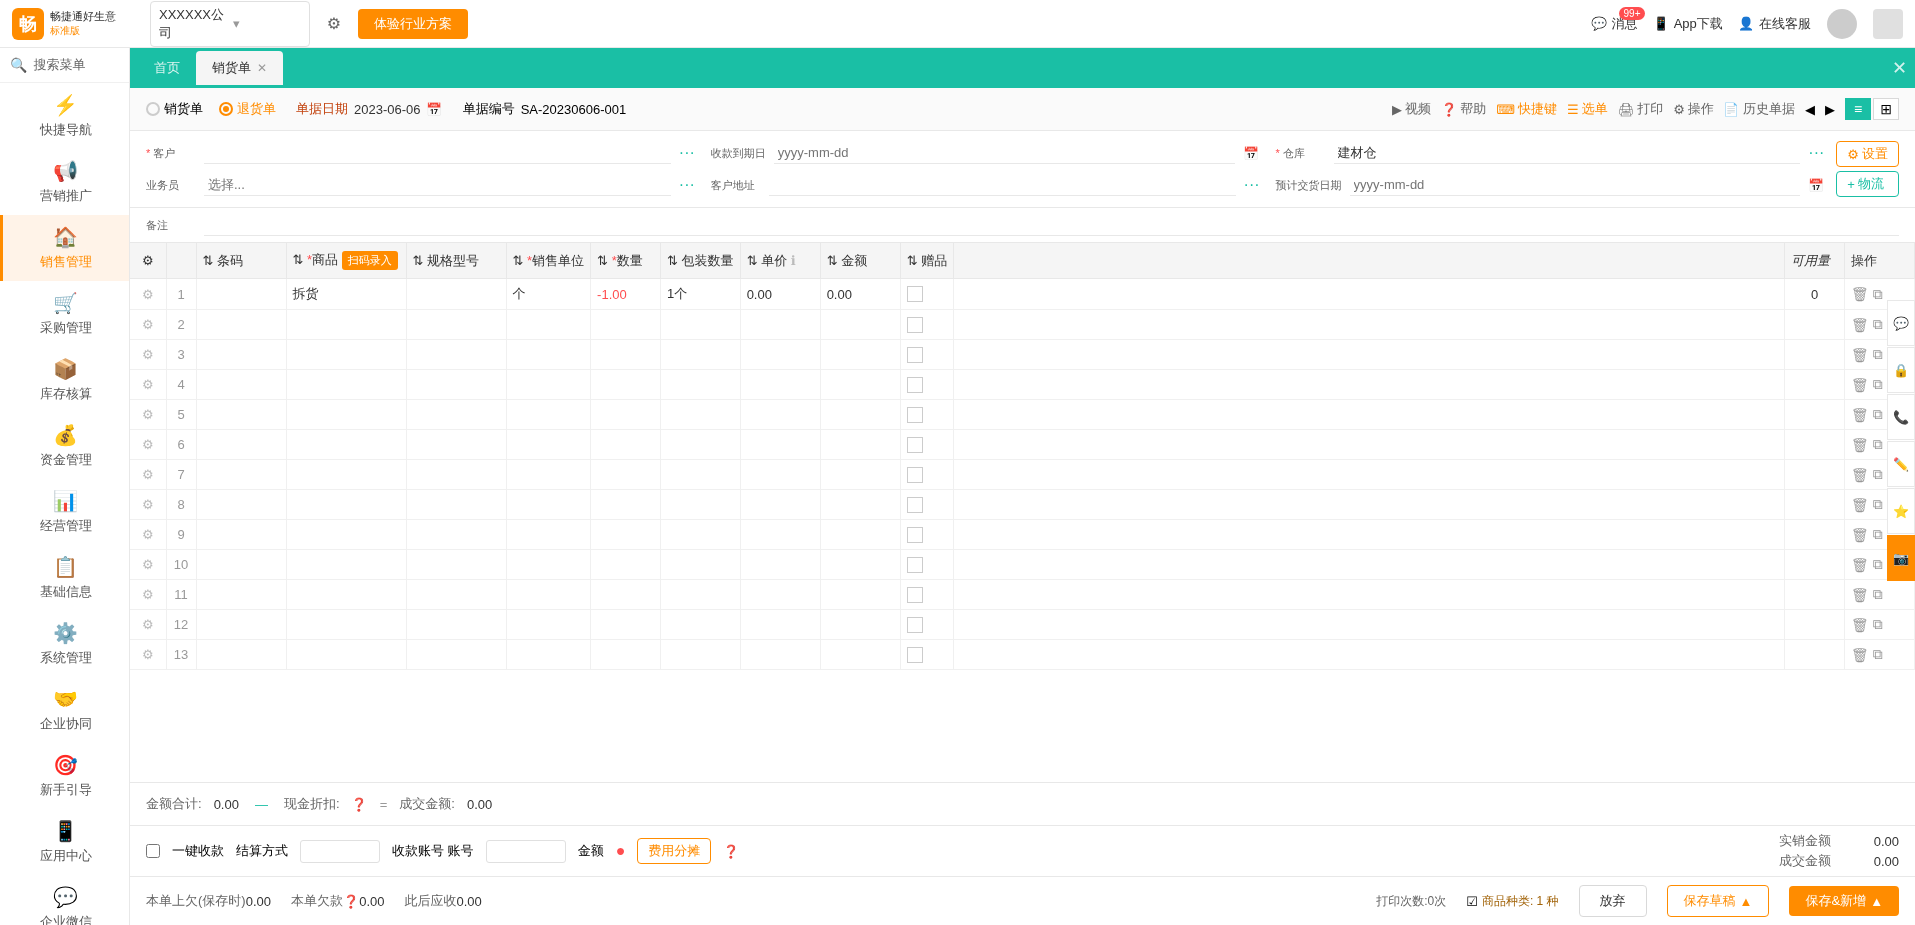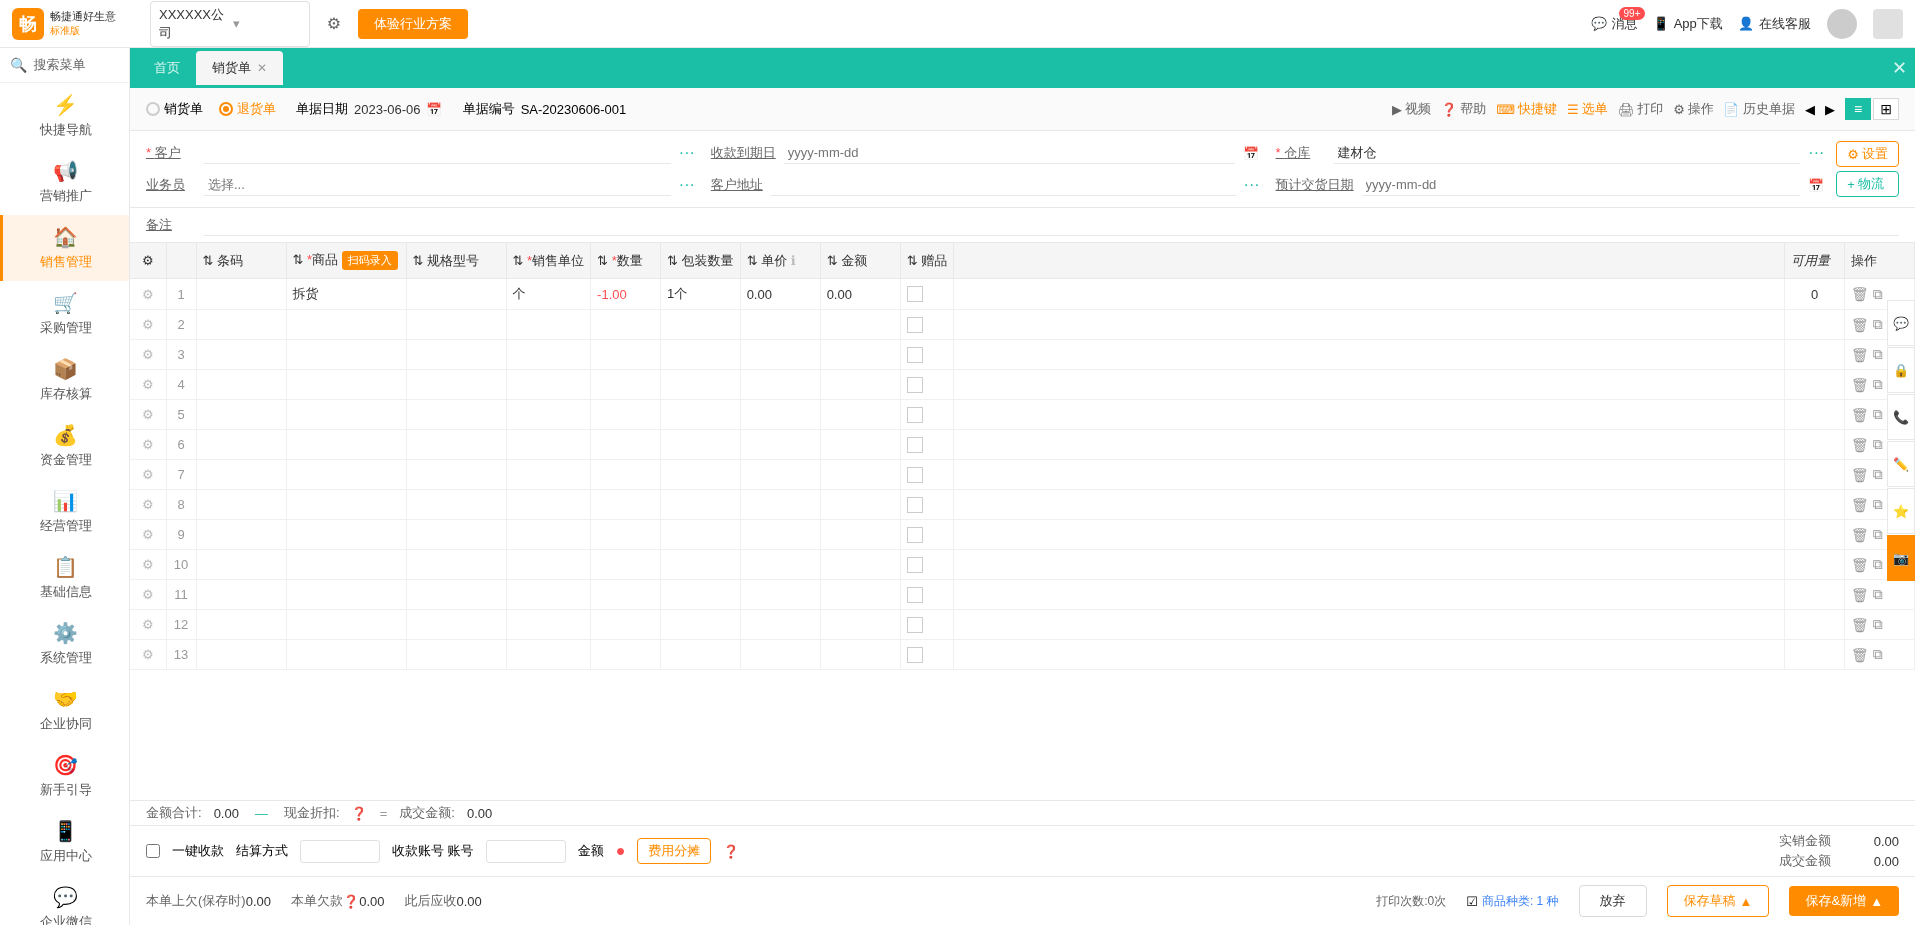--- a/index.html
+++ b/index.html
@@ -200,21 +200,21 @@
       border: 2px solid #ff8c00;
       display: flex; align-items: center; justify-content: center;
     }
     .radio-inner::after {
       content: '';
       width: 6px; height: 6px;
       background: #ff8c00;
       border-radius: 50%;
     }
     .date-field { display: flex; align-items: center; gap: 6px; }
-    .date-label { color: #000000; }
+    .date-label { color: #c2410c; }
     .date-value { color: #333; font-weight: 500; }
     .doc-number { display: flex; align-items: center; gap: 6px; }
     .toolbar-icons {
       margin-left: auto;
       display: flex; align-items: center; gap: 10px;
     }
     .toolbar-icon-item {
       display: flex; align-items: center; gap: 3px;
       color: #666; cursor: pointer; font-size: 12px;
     }
@@ -226,21 +226,21 @@
       background: #fff;
       cursor: pointer;
       display: flex; align-items: center; justify-content: center;
       font-size: 14px;
     }
     .list-view-btn.active { background: #1abfa5; color: #fff; border-color: #1abfa5; }
     .field-row {
       display: flex; align-items: center; gap: 8px;
     }
     .field-label {
-      color: #666; font-size: 13px; white-space: nowrap; min-width: 50px; text-decoration: underline;
+      color: #666; font-size: 11px; white-space: nowrap; min-width: 50px;
     }
     .field-label.required::before {
       content: '* ';
       color: #ff4d4f;
     }
     .field-input {
       flex: 1;
       border: none;
       border-bottom: 1px solid #e8e8e8;
       padding: 3px 4px;
@@ -316,21 +316,21 @@
 
     
     .summary-row td {
       background: #fff8f0;
       color: #333;
       font-weight: 500;
     }
 
     
     .footer-totals {
-      padding: 3px 16px;
+      padding: 12px 16px;
       display: flex;
       align-items: center;
       gap: 12px;
       border-top: 1px solid #e8e8e8;
       font-size: 13px;
       flex-shrink: 0;
     }
     .footer-totals .total-label { color: #666; }
     .footer-totals .total-val { color: #333; font-weight: 500; }
     .footer-totals .eq { color: #999; }
@@ -366,21 +366,21 @@
       background: #fff;
       flex-shrink: 0;
     }
     .bottom-summary-item { display: flex; align-items: center; font-size: 12px; }
     .bottom-summary-item .label { color: #666; }
     .bottom-summary-item .val { color: #333; font-weight: 500; }
     .summary-line { display: flex; align-items: center; gap: 8px; font-size: 12px; }
     .summary-line .s-label { color: #666; }
     .summary-line .s-val { color: #333; font-weight: 500; min-width: 60px; text-align: right; }
     .print-count { color: #666; font-size: 12px; }
-    .product-type { color: #3b82f6; font-size: 12px; }
+    .product-type { color: #a16207; font-size: 12px; }
     .btn-discard {
       border: 1px solid #d9d9d9;
       background: #fff;
       color: #333;
       border-radius: 4px;
       padding: 6px 20px;
       cursor: pointer;
       font-size: 13px;
     }
     .btn-save-draft {

